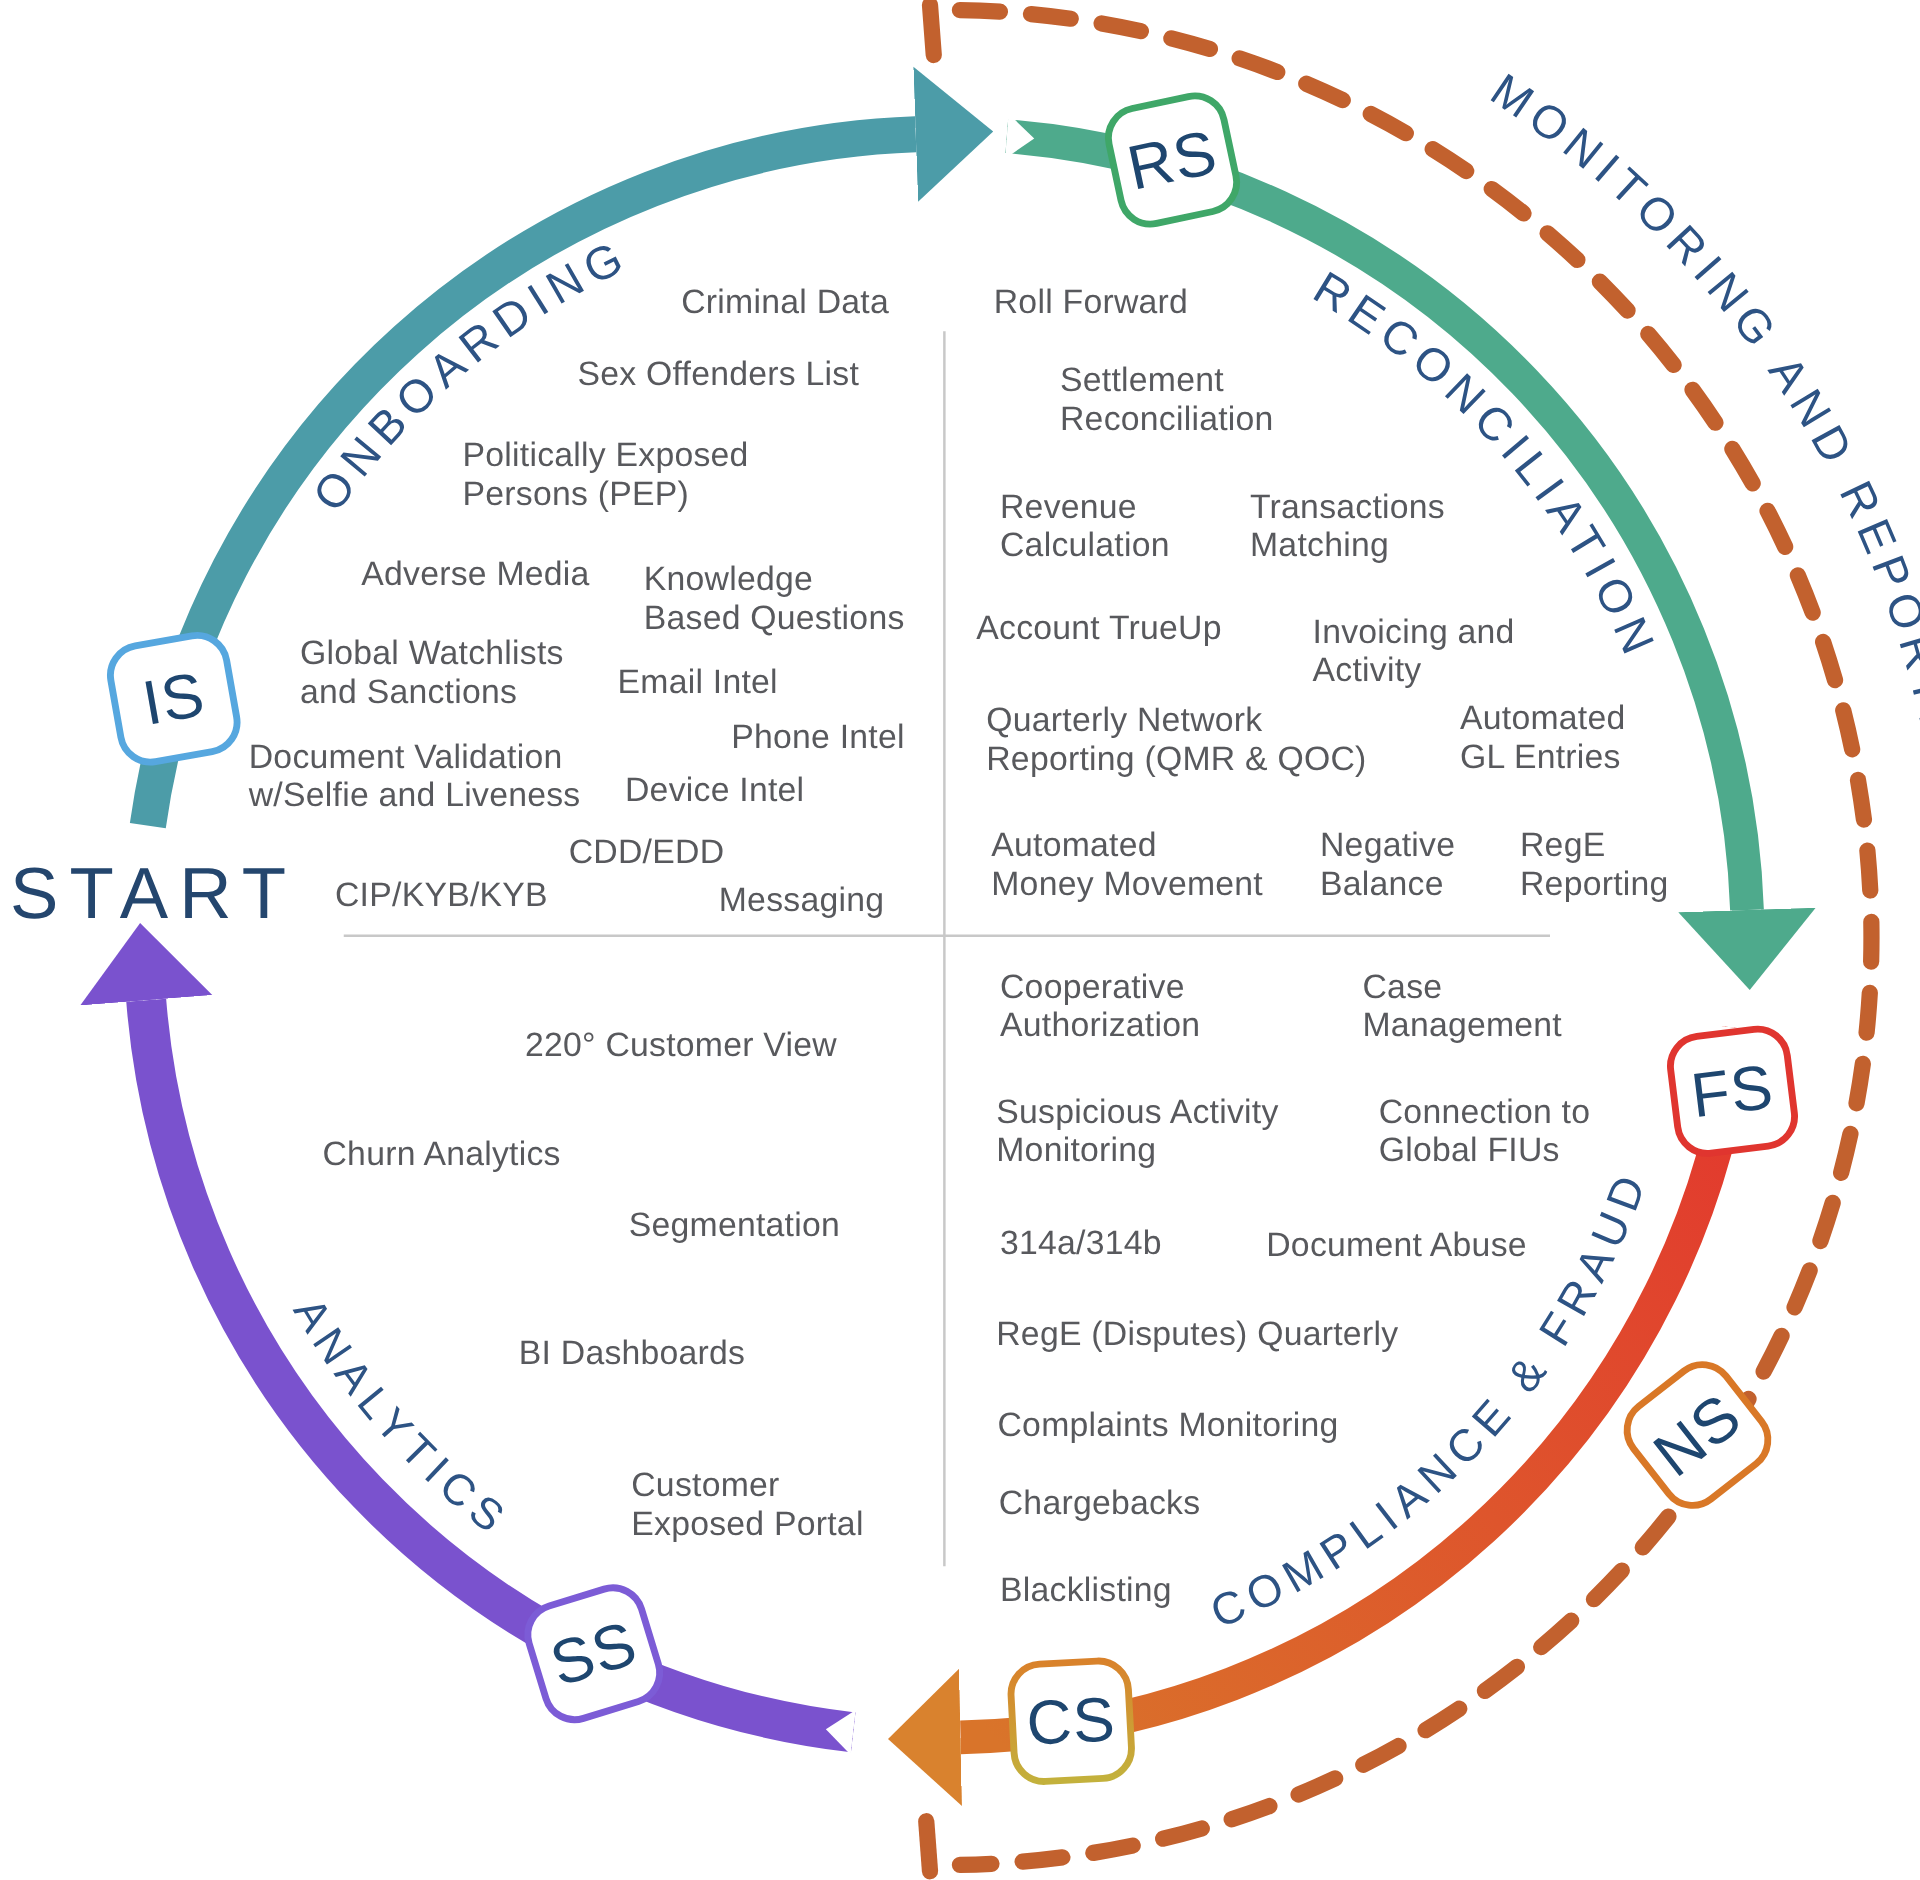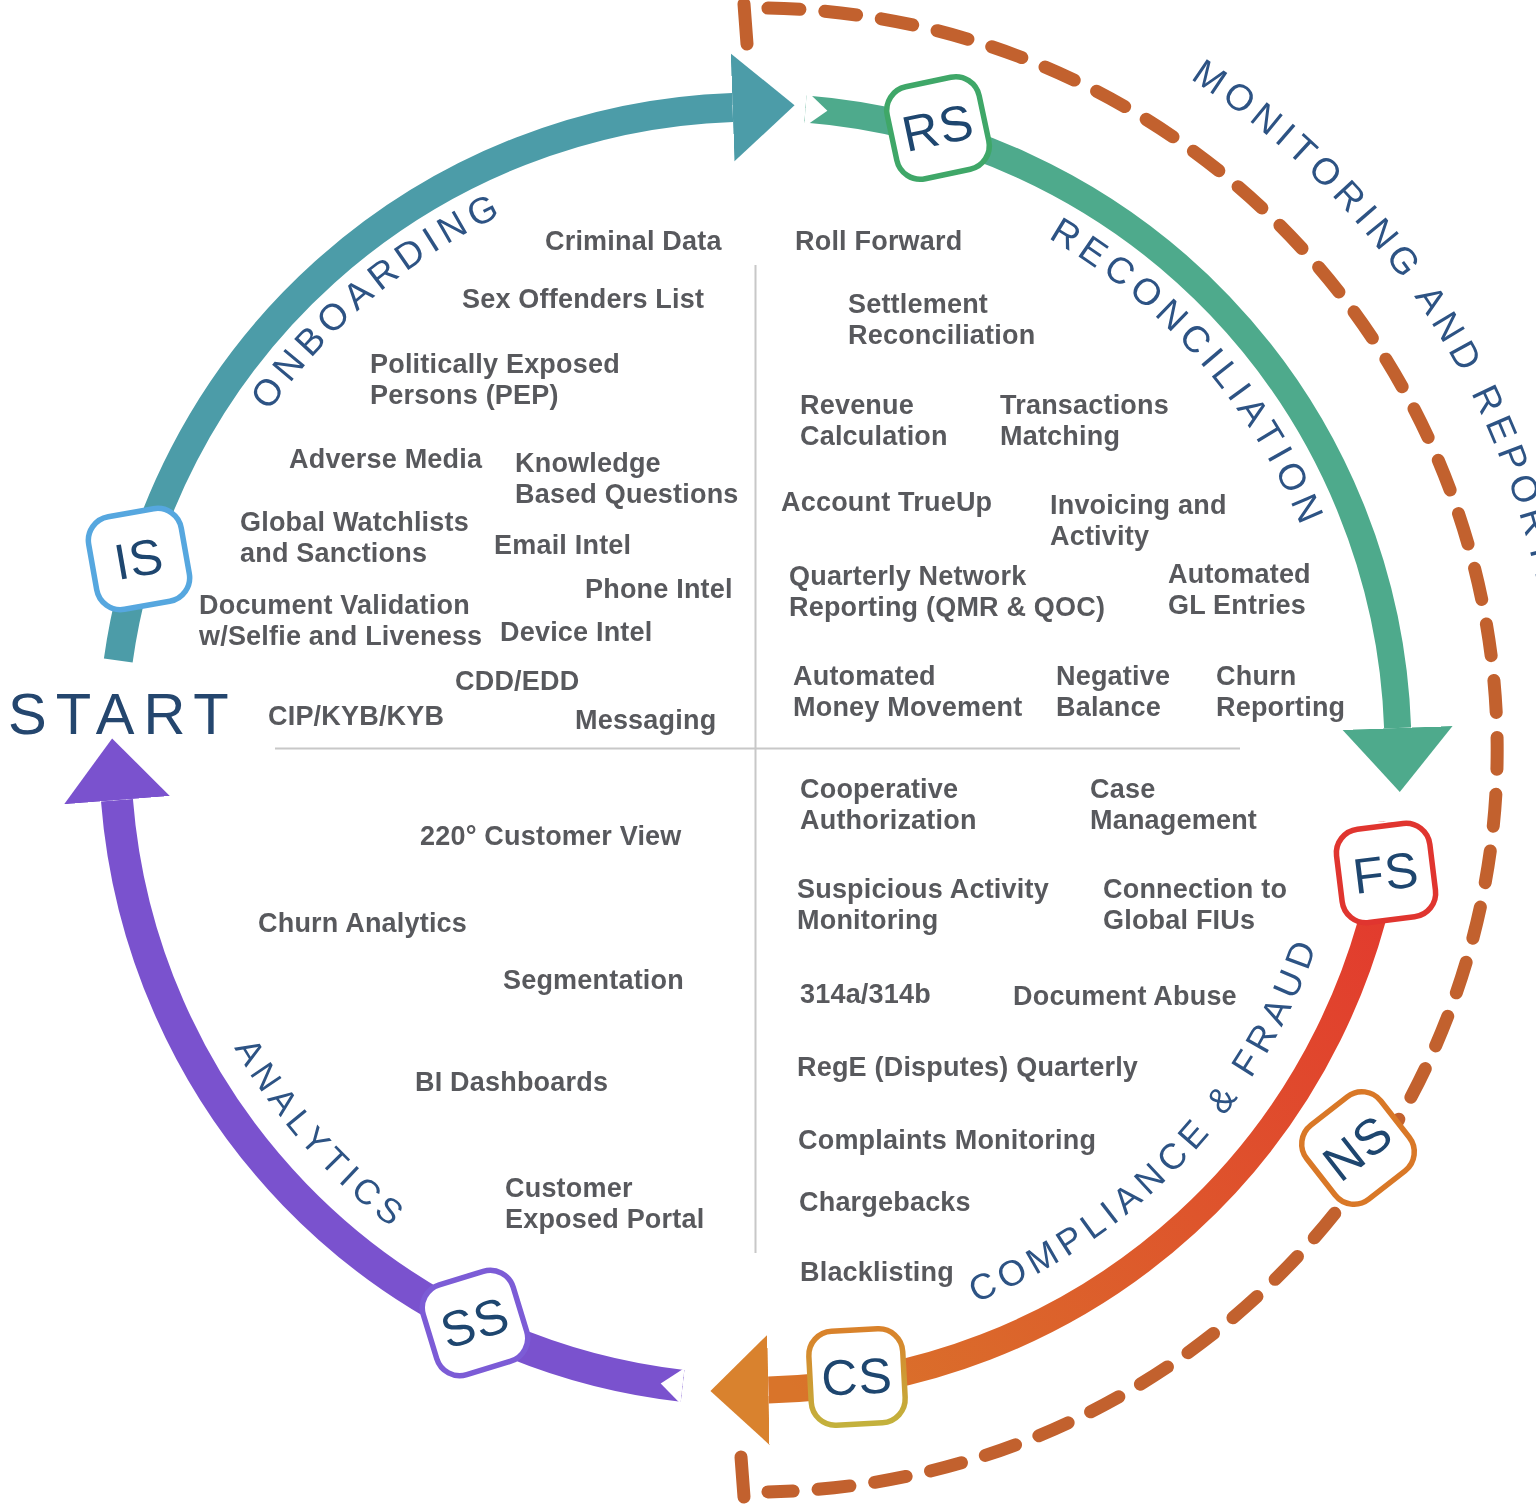--- a/index.html
+++ b/index.html
@@ -1,19 +1,19 @@
 <!DOCTYPE html>
 <html><head>
 <meta charset="utf-8">
 <style>
   html,body{margin:0;padding:0;background:#ffffff;}
   .stage{position:relative;width:1536px;height:1504px;background:#ffffff;overflow:hidden;
          font-family:"Liberation Sans",sans-serif;}
   .stage svg{position:absolute;left:0;top:0;}
-  .item{position:absolute;font-size:27px;font-weight:700;color:#58595D;line-height:31px;
+  .item{position:absolute;font-size:27px;font-weight:400;color:#58595D;line-height:31px;
         white-space:pre-line;letter-spacing:.2px;}
   .badge{fill:#ffffff;stroke-width:5.5px;}
   .badge-label{font-size:50px;fill:#1E466F;text-anchor:middle;letter-spacing:1px;
                font-family:"Liberation Sans",sans-serif;}
   .curve-label{fill:#2D5384;font-weight:500;letter-spacing:6px;
                font-family:"Liberation Sans",sans-serif;}
   .start-label{fill:#24466E;font-size:58px;letter-spacing:9px;font-weight:400;
                font-family:"Liberation Sans",sans-serif;}
 </style>
 </head>
@@ -147,21 +147,21 @@
   <div class="item" style="left:1050px;top:490px">Invoicing and
 Activity</div>
   <div class="item" style="left:789px;top:561px">Quarterly Network
 Reporting (QMR &amp; QOC)</div>
   <div class="item" style="left:1168px;top:559px">Automated
 GL Entries</div>
   <div class="item" style="left:793px;top:661px">Automated
 Money Movement</div>
   <div class="item" style="left:1056px;top:661px">Negative
 Balance</div>
-  <div class="item" style="left:1216px;top:661px">Churn
+  <div class="item" style="left:1216px;top:661px">RegE
 Reporting</div>
 </div>
 
 <div>
   <div class="item" style="left:800px;top:774px">Cooperative
 Authorization</div>
   <div class="item" style="left:1090px;top:774px">Case
 Management</div>
   <div class="item" style="left:797px;top:874px">Suspicious Activity
 Monitoring</div>

